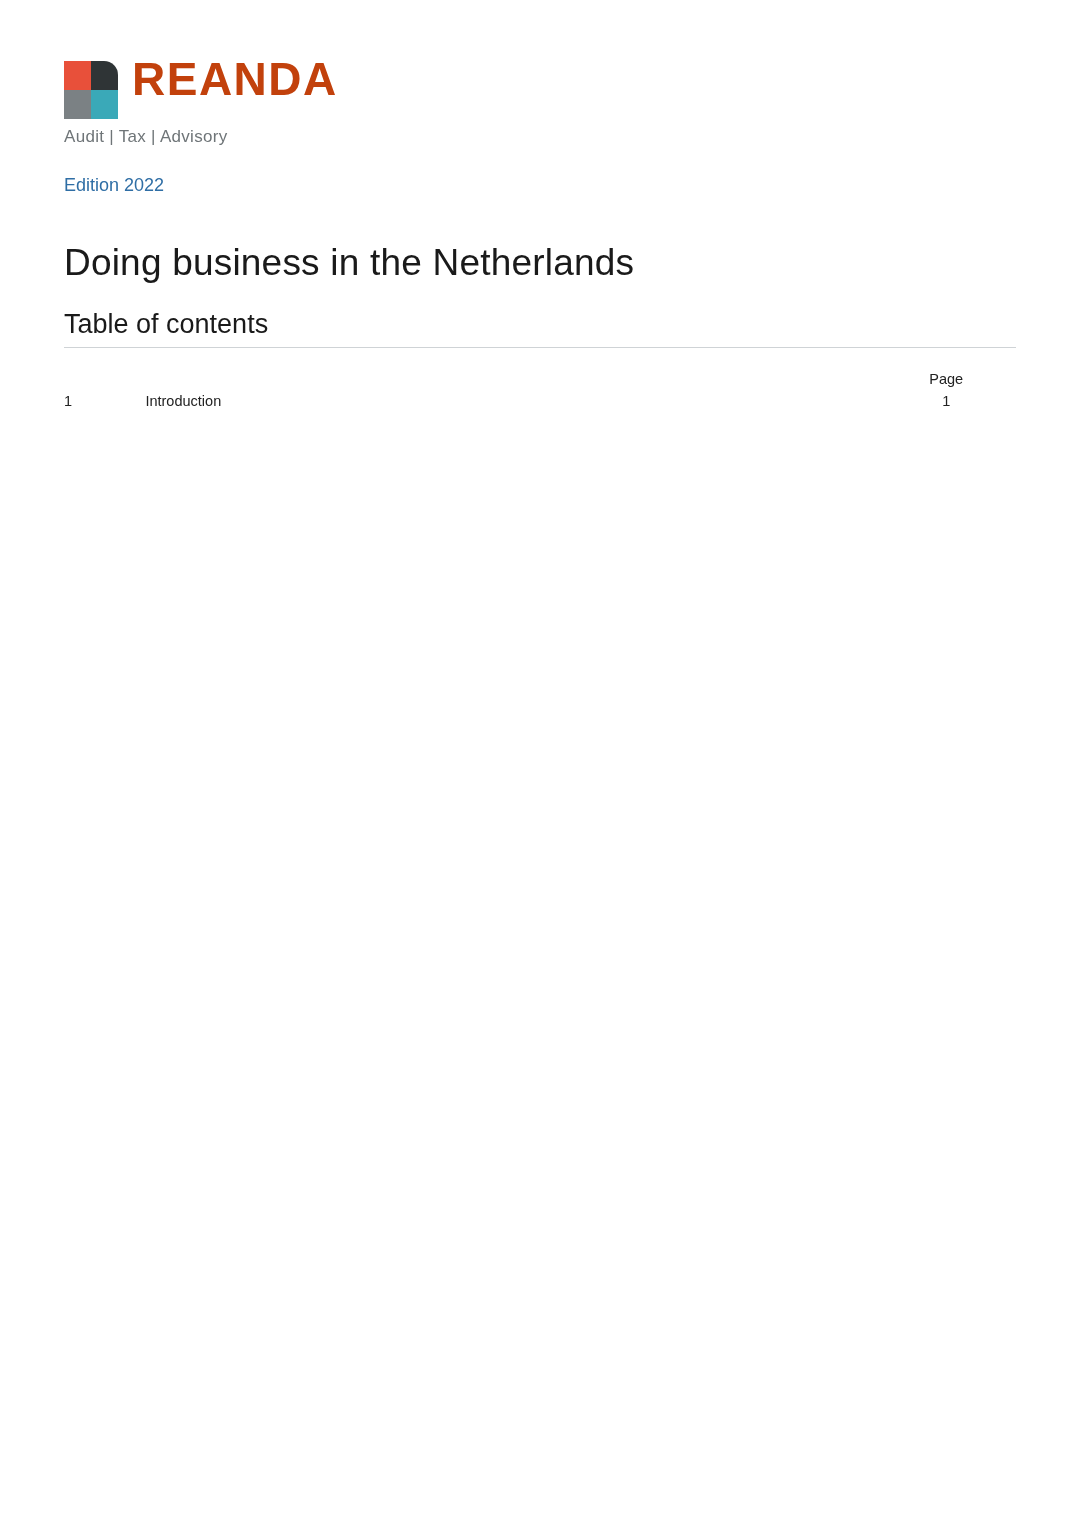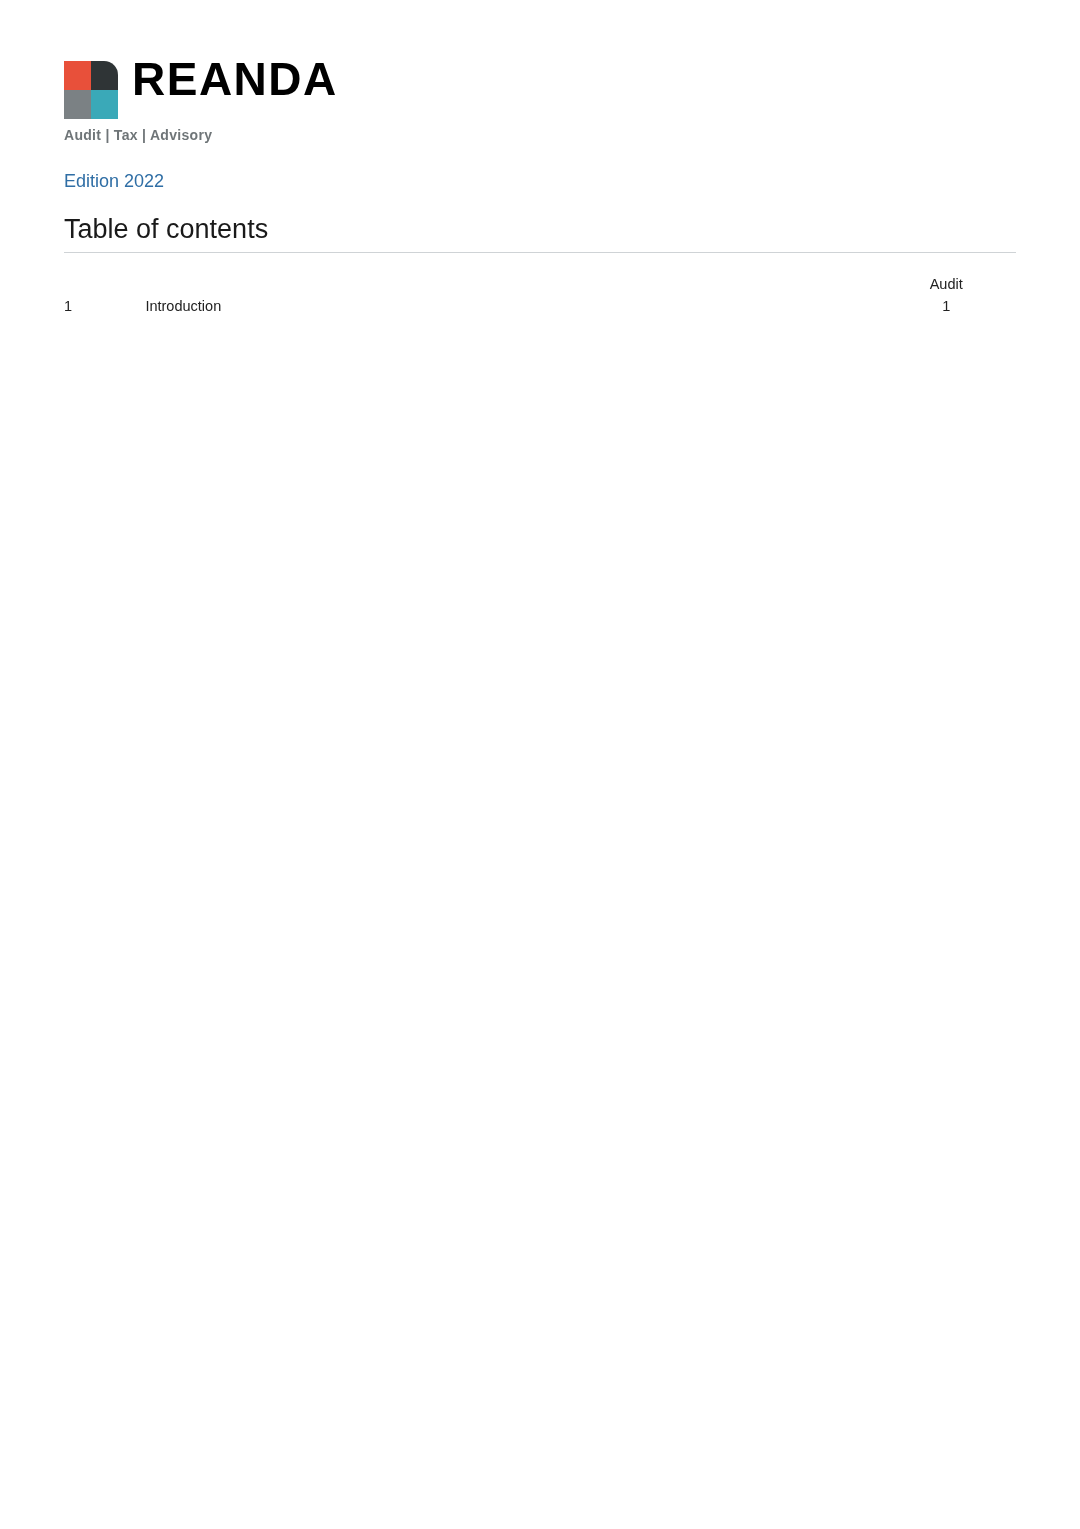--- a/index.html
+++ b/index.html
@@ -61,31 +61,30 @@
     border-radius: 0 14px 0 0;
   }
   .brand-text {
     display: flex;
     flex-direction: column;
   }
   .brand-name {
     font-size: 46px;
     font-weight: bold;
     letter-spacing: 1.5px;
-    color: #000000;
+    color: #c2410c;
     line-height: 1.05;
     font-family: "Liberation Sans", sans-serif;
   }
 
   .tagline {
     margin-top: 8px;
-    font-size: 14px;
+    font-size: 17px;
     color: #6f7578;
     letter-spacing: 0.3px;
-    font-weight: bold;
   }
 
   .edition {
     margin-top: 28px;
     font-size: 18px;
     color: #2f6ea5;
   }
 
   .doc-title {
     margin-top: 46px;
@@ -145,29 +144,30 @@
     </div>
     <div class="brand-text">
       <div class="brand-name">REANDA</div>
     </div>
   </div>
 
   <div class="tagline">Audit | Tax | Advisory</div>
 
   <div class="edition">Edition 2022</div>
 
+  <h1 class="doc-title">Doing business in the Netherlands</h1>
 
   <h2 class="section-head">Table of contents</h2>
 
   <table class="toc">
     <thead>
       <tr>
         <th class="blank"></th>
         <th class="title-col"></th>
-        <th class="page-col">Audit</th>
+        <th class="page-col">Page</th>
       </tr>
     </thead>
     <tbody>
       <tr>
         <td class="num">1</td>
         <td class="label">Introduction</td>
         <td class="page">1</td>
       </tr>
 
     </tbody>

